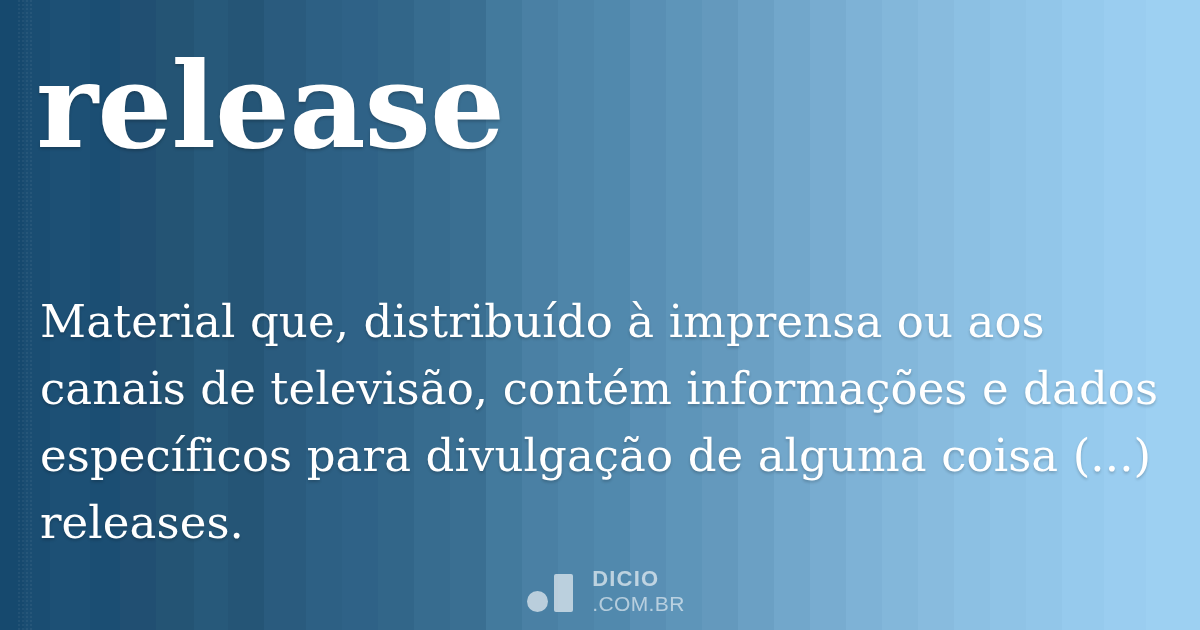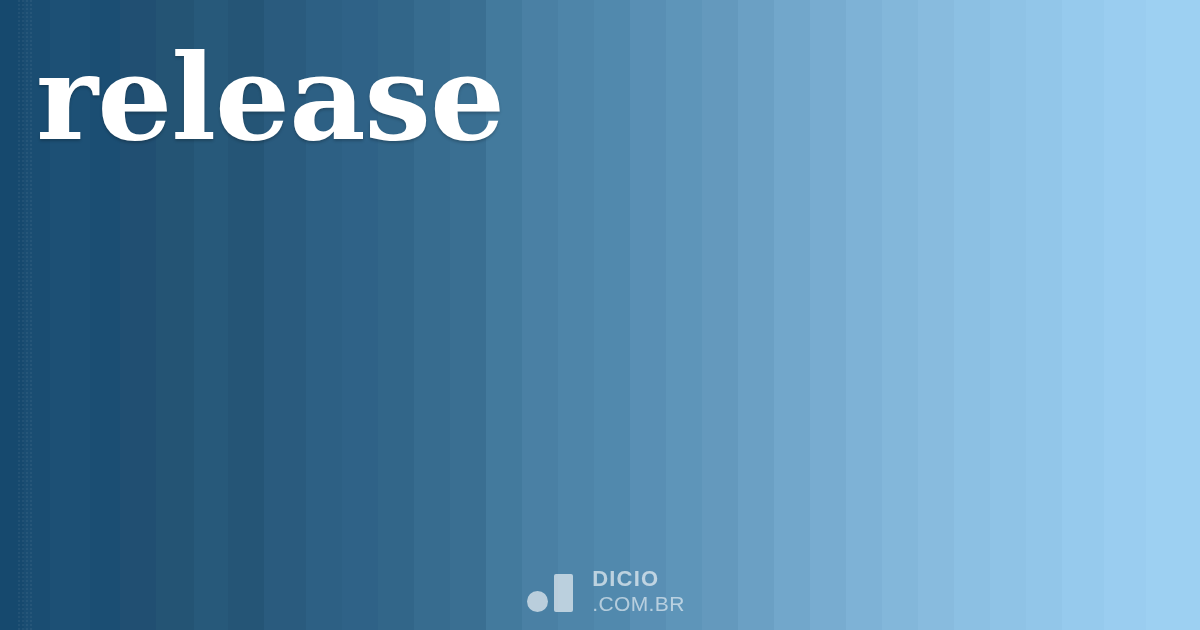--- a/index.html
+++ b/index.html
@@ -63,21 +63,21 @@
     height: 630px;
     background-image:
       radial-gradient(circle at 1px 1px, rgba(255,255,255,0.055) 0.7px, rgba(0,0,0,0) 0.8px);
     background-size: 4px 4px;
     pointer-events: none;
   }
 
   #word {
     position: absolute;
     left: 36px;
-    top: 8px;
+    top: 16px;
     color: #ffffff;
     font-family: "DejaVu Serif", "Liberation Serif", serif;
     font-weight: 700;
     font-size: 118px;
     line-height: 1.15;
     letter-spacing: -1px;
     text-shadow: 0 2px 3px rgba(0,0,0,0.22);
     white-space: nowrap;
     margin-top: 22px;
   }
@@ -156,20 +156,21 @@
 </style>
 </head>
 <body>
 
 <div id="card">
 
   <div id="texture"></div>
 
   <h1 id="word">release</h1>
 
+  <p id="definition">Material que, distribuído à imprensa ou aos canais de televisão, contém informações e dados específicos para divulgação de alguma coisa (...) releases.</p>
 
   <div id="logo">
     <div id="logo-mark">
       <span id="logo-dot"></span>
       <span id="logo-bar"></span>
     </div>
     <div id="logo-text">
       <span id="logo-name">DICIO</span>
       <span id="logo-tld">.COM.BR</span>
     </div>

